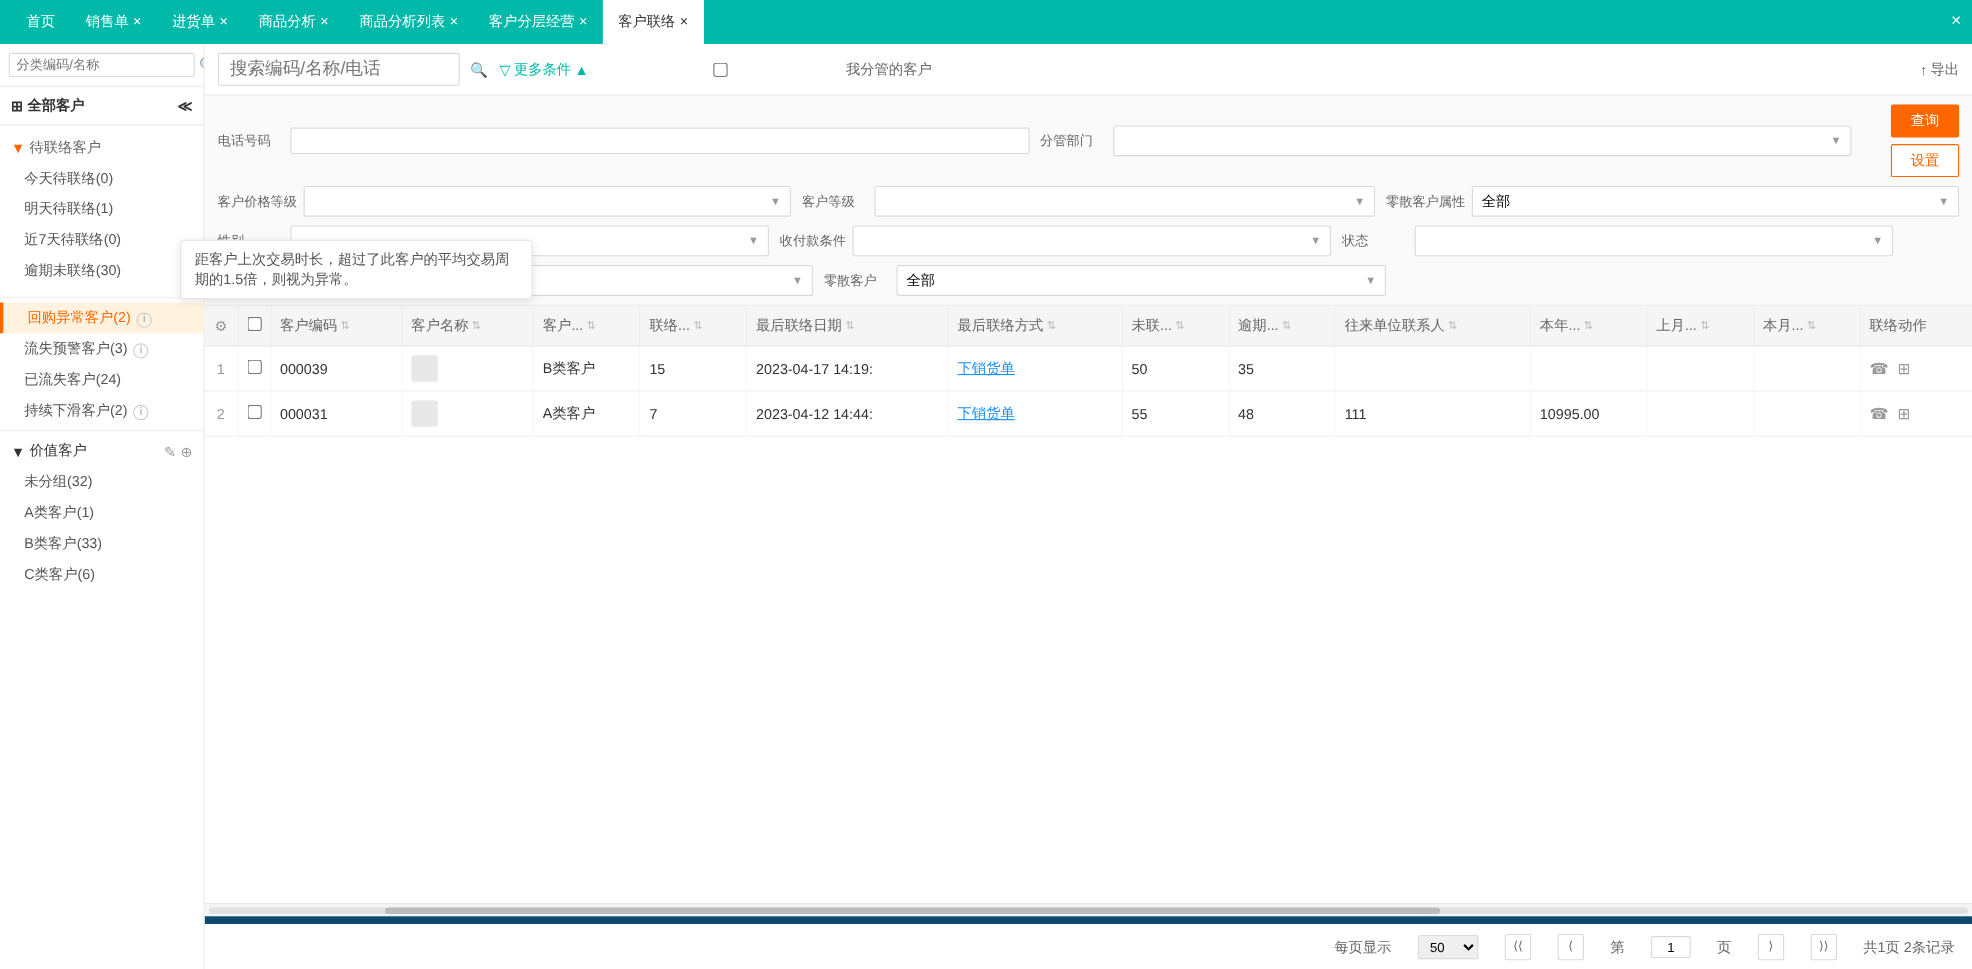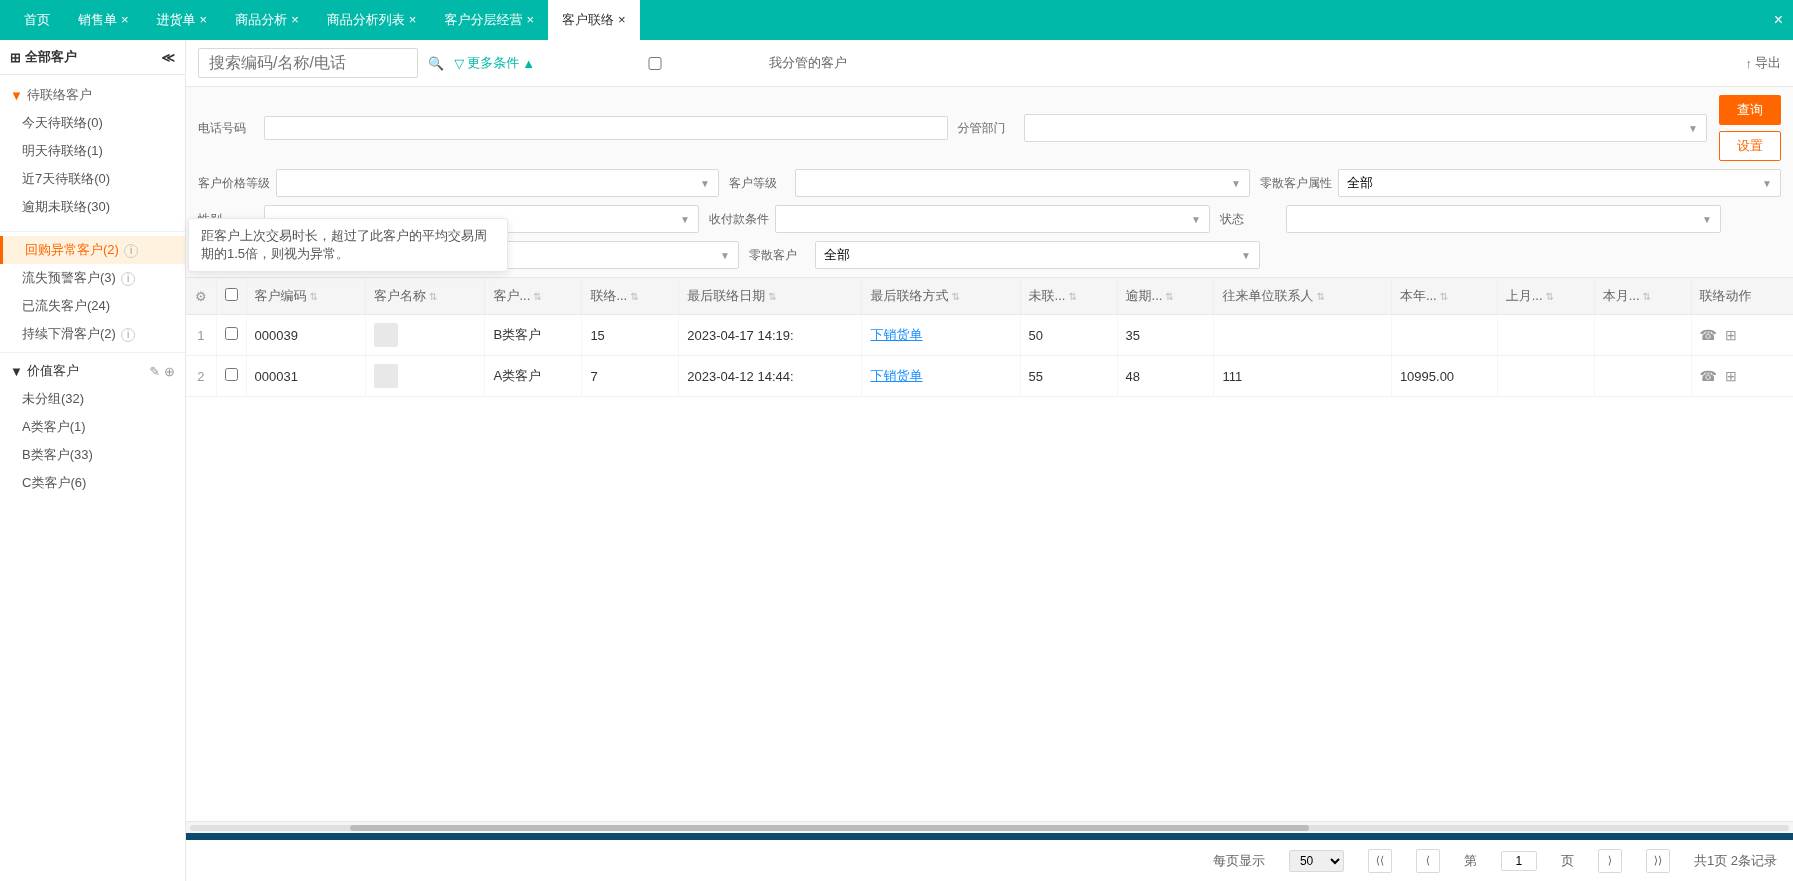--- a/index.html
+++ b/index.html
@@ -242,21 +242,21 @@
       border: 1px solid #f60;
       padding: 5px 16px;
       border-radius: 2px;
       cursor: pointer;
       font-size: 13px;
     }
     .filter-actions {
       display: flex;
       flex-direction: column;
       gap: 6px;
-      margin-left: 2px;
+      margin-left: 26px;
     }
 
     
     .table-area {
       flex: 1;
       overflow: auto;
       background: white;
     }
     table {
       width: 100%;
@@ -356,21 +356,21 @@
       border-radius: 2px;
       text-align: center;
       padding: 2px;
       font-size: 12px;
       outline: none;
     }
 
     
     .tooltip-box {
       position: absolute;
-      left: 188px;
+      left: 164px;
       top: 218px;
       background: white;
       border: 1px solid #e8e8e8;
       border-radius: 3px;
       padding: 8px 12px;
       font-size: 12px;
       color: #555;
       max-width: 320px;
       box-shadow: 0 2px 8px rgba(0,0,0,0.1);
       z-index: 100;
@@ -448,20 +448,24 @@
   <div class="nav-item active">
     <span>客户联络</span>
     <span>×</span>
   </div>
   <div class="close-all">×</div>
 </div>
 
 <div class="main-layout">
 
   <div class="sidebar">
+    <div class="sidebar-search">
+      <input type="text" placeholder="分类编码/名称" style="">
+      <span class="search-icon">🔍</span>
+    </div>
     <div class="sidebar-header">
       <div class="left">
         <span>⊞</span>
         <span>全部客户</span>
       </div>
       <span>≪</span>
     </div>
 
     <div class="sidebar-section">
       <div class="sidebar-group-title">

